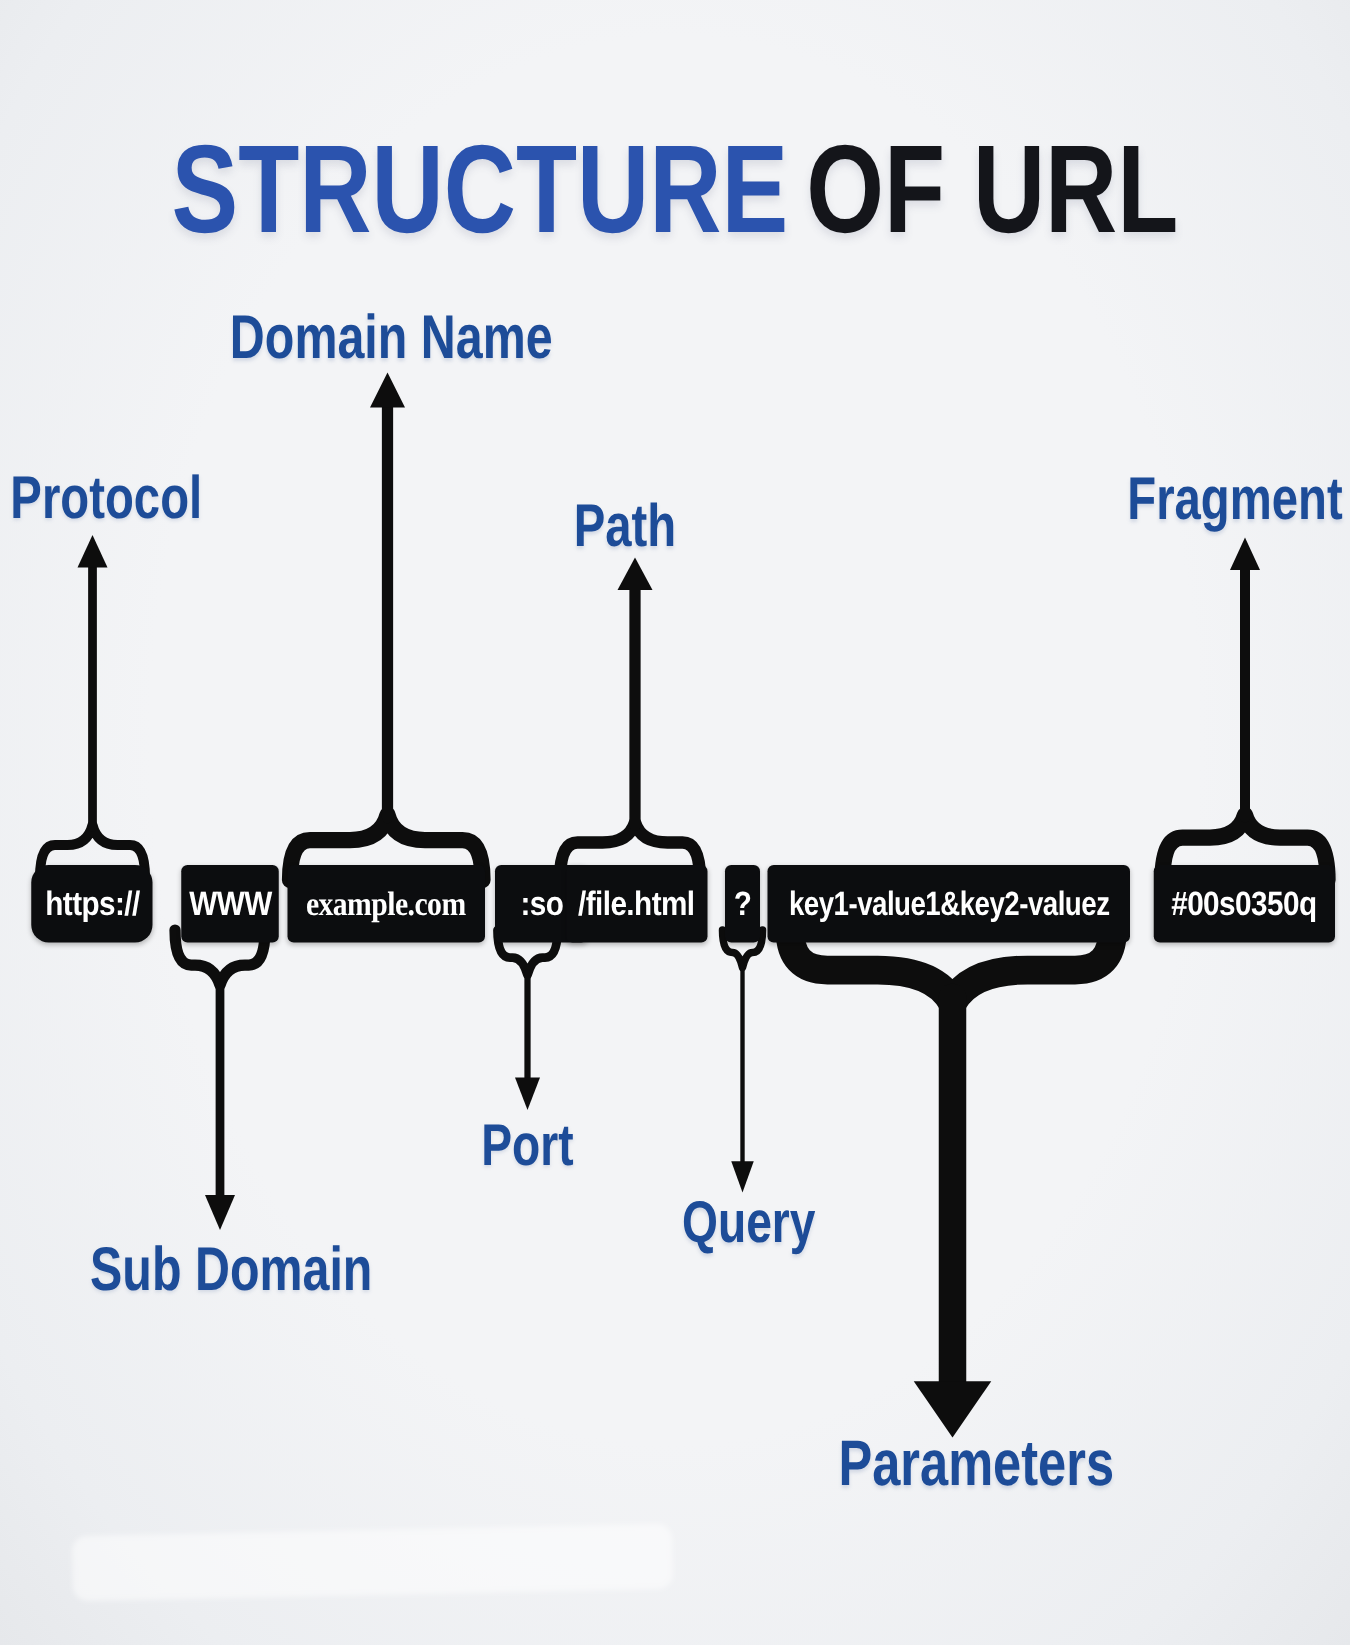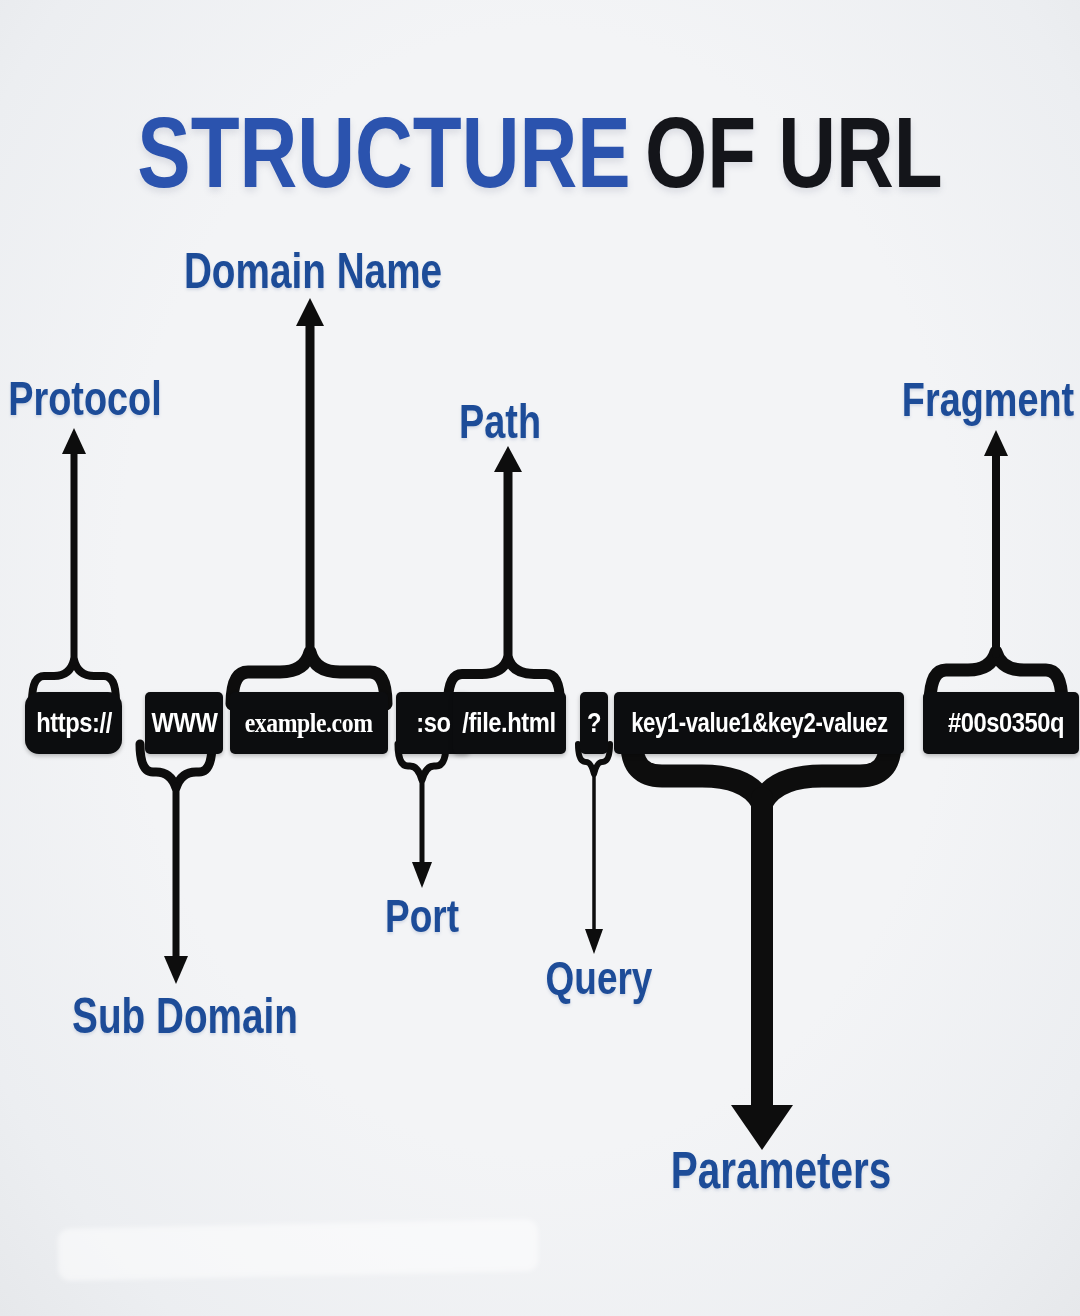--- a/index.html
+++ b/index.html
@@ -101,21 +101,21 @@
     </div>
   <div class="seg" style="left:453px;width:113px;">
     <span>/file.html</span>
     </div>
   <div class="seg" style="left:580px;width:28px;">
     <span>?</span>
     </div>
   <div class="seg tight" style="left:614px;width:290px;justify-content:center;">
     <span>key1-value1&amp;key2-valuez</span>
     </div>
-  <div class="seg" style="left:923px;width:145px;padding-left:11px;">
+  <div class="seg" style="left:923px;width:145px;">
     <span>#00s0350q</span>
     </div>
 
   <div class="lbl" style="left:85px;top:399px;font-size:43px;">Protocol</div>
   <div class="lbl" style="left:313px;top:271px;font-size:44px;">Domain Name</div>
   <div class="lbl" style="left:500px;top:422px;font-size:43px;">Path</div>
   <div class="lbl" style="left:988px;top:400px;font-size:43px;">Fragment</div>
   <div class="lbl" style="left:185px;top:1016px;font-size:44px;">Sub Domain</div>
   <div class="lbl" style="left:422px;top:916px;font-size:42px;">Port</div>
   <div class="lbl" style="left:599px;top:978px;font-size:42px;">Query</div>

